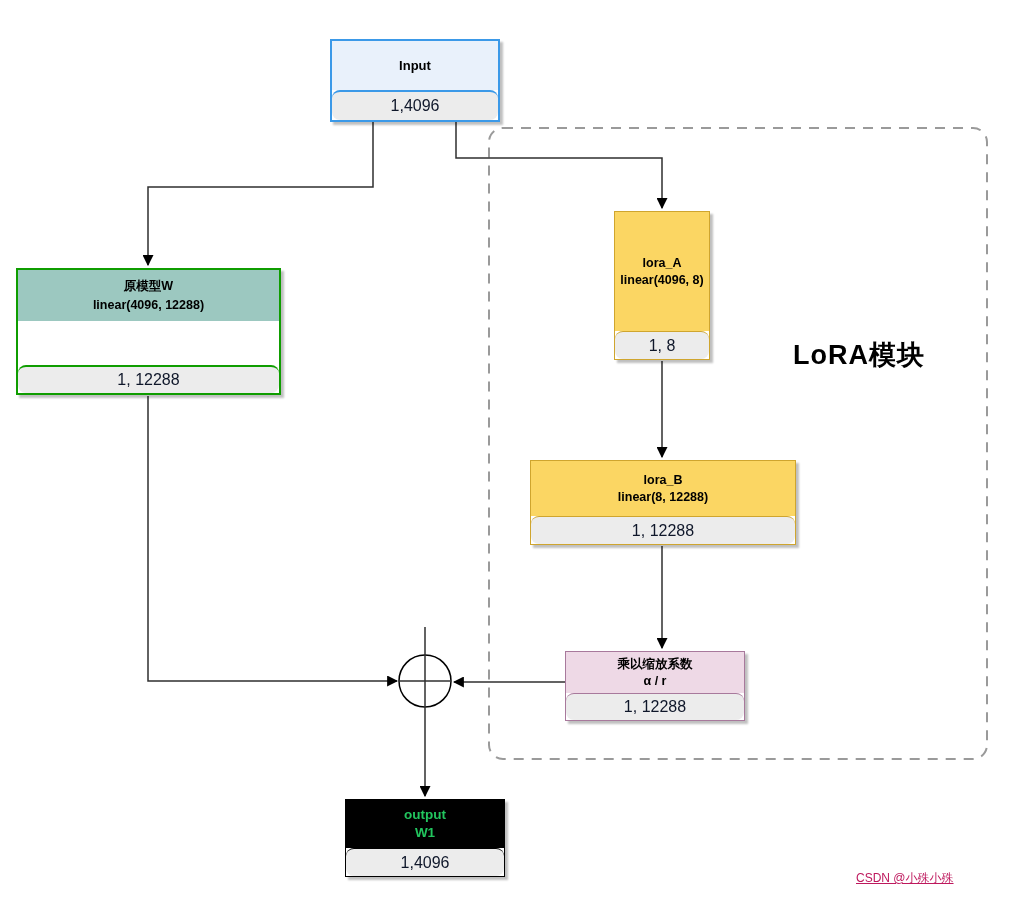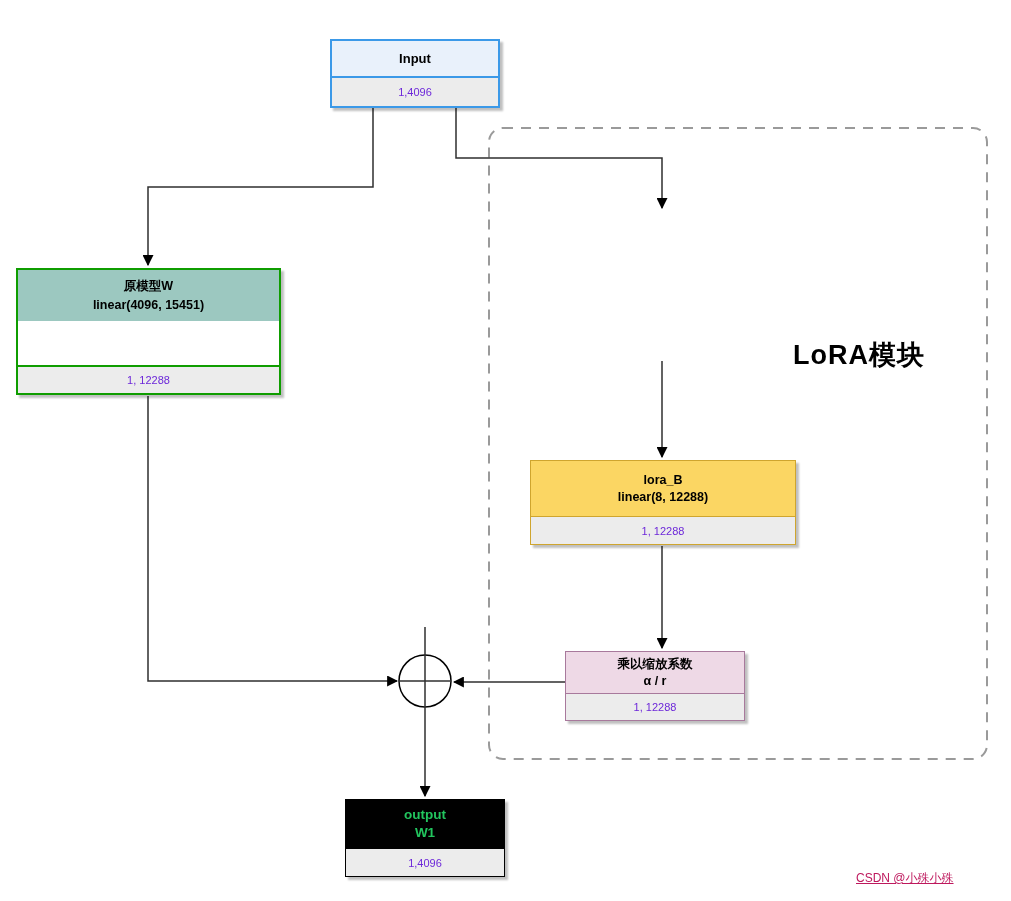--- a/index.html
+++ b/index.html
@@ -23,24 +23,24 @@
     flex:1;
     display:flex;flex-direction:column;
     justify-content:center;align-items:center;
     text-align:center;
     font-weight:bold;font-size:12.5px;color:#000;
     line-height:17px;
   }
   .node-value{
     display:flex;justify-content:center;align-items:center;
     background:#ececec;
-    font-size:11px;color:#6d28d9;
+    font-size:16px;color:#0f172a;border-radius:8px;
   }
   
-  .n-input{left:330px;top:39px;width:170px;height:69px;border:2px solid #3b99e8;}
+  .n-input{left:330px;top:39px;width:170px;height:83px;border:2px solid #3b99e8;}
   .n-input .node-title{background:#e9f1fb;font-size:13px;}
   .n-input .node-value{height:28px;border-top:2px solid #3b99e8;}
   
   .n-base{left:16px;top:268px;width:265px;height:127px;border:2px solid #0f9d00;gap:44px;}
   .n-base .node-title{background:#9cc8c0;line-height:19px;}
   .n-base .node-value{height:26px;border-top:2px solid #0f9d00;}
   
   .n-loraA{left:614px;top:211px;width:96px;height:149px;border:1.5px solid #cfa52e;}
   .n-loraB{left:530px;top:460px;width:266px;height:85px;border:1.5px solid #cfa52e;justify-content:flex-end;}
   .n-loraA .node-title,.n-loraB .node-title{background:#fbd663;}
@@ -100,25 +100,32 @@
   <div class="node n-input">
     <div class="node-title">
       <div>Input</div>
     </div>
     <div class="node-value">1,4096</div>
   </div>
 
   <div class="node n-base">
     <div class="node-title">
       <div>原模型W</div>
-      <div>linear(4096, 15451)</div>
+      <div>linear(4096, 12288)</div>
     </div>
     <div class="node-value">1, 12288</div>
   </div>
 
+  <div class="node n-loraA">
+    <div class="node-title">
+      <div>lora_A</div>
+      <div>linear(4096, 8)</div>
+    </div>
+    <div class="node-value">1, 8</div>
+  </div>
 
   <div class="node n-loraB">
     <div class="node-title">
       <div>lora_B</div>
       <div>linear(8, 12288)</div>
     </div>
     <div class="node-value">1, 12288</div>
   </div>
 
   <div class="node n-scale">

